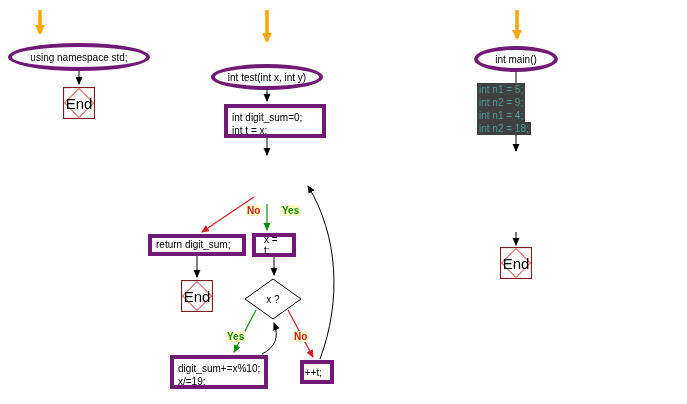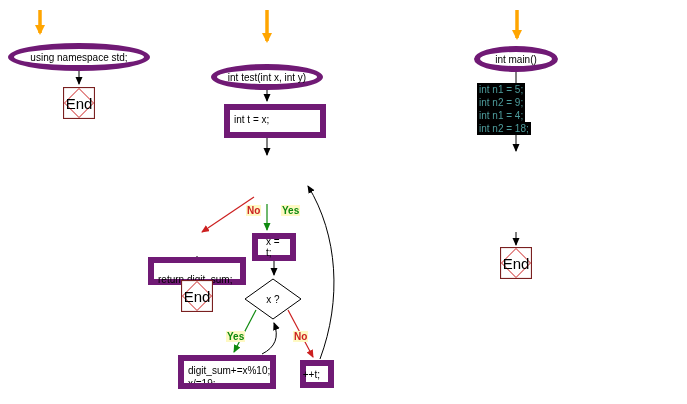--- a/index.html
+++ b/index.html
@@ -6,36 +6,36 @@
   html,body { background:#fff; }
   .canvas {
     position:relative; width:687px; height:404px; background:#fff; overflow:hidden;
     font-family:"Liberation Sans","DejaVu Sans",sans-serif; font-size:10px; color:#000;
   }
   .wires { position:absolute; left:0; top:0; z-index:1; }
   .w-black  { stroke:#000; stroke-width:1; fill:none; }
   .w-red    { stroke:var(--c-red,#CC2020); stroke-width:1.2; fill:none; }
   .w-green  { stroke:var(--c-green,#0E8A0E); stroke-width:1.2; fill:none; }
   .w-orange { stroke:var(--c-orange,#FFA500); stroke-width:3.5; fill:none; }
-  .node { position:absolute; background:#fff; border:6px solid #701a75; z-index:2; }
+  .node { position:absolute; background:#fff; border:4px solid #701a75; z-index:2; }
   .ellipse { border-radius:50%; display:flex; align-items:center; justify-content:center; text-align:center; }
   .prect { line-height:13px; padding:3px 4px; white-space:nowrap; overflow:hidden; }
-  .vcenter { display:flex; align-items:center; padding:16px 0 0 4px;margin-top:23px; }
+  .vcenter { display:flex; align-items:flex-start; padding:1px 0 0 4px; }
   .ccenter { display:flex; align-items:center; justify-content:flex-end; padding:8px; }
   .bigrect { line-height:14px; padding:4px 5px; }
   .diamond { position:absolute; z-index:2; }
   .diamond svg { display:block; }
   .dtext { position:absolute; inset:0; display:flex; align-items:center; justify-content:center; }
   .end-node { position:absolute; width:32px; height:32px; z-index:2; }
   .end-node svg { display:block; }
   .end-node .dtext { font-size:15px; }
   .edge-label { position:absolute; z-index:3; font-weight:bold; background:#fef9c3; padding:0 1px; }
   .lbl-no  { color:var(--c-red,#CC2020); }
   .lbl-yes { color:var(--c-green,#0E8A0E); }
-  .decl-line { position:absolute; z-index:3; color:var(--c-teal,#4D9B9B); background:#000000;
+  .decl-line { position:absolute; z-index:3; color:var(--c-teal,#4D9B9B); background:#404040;
                line-height:13px; height:13px; padding:0 2px; white-space:nowrap; }
 </style>
 </head>
 <body>
 
 <div class="canvas">
 
   <svg class="wires" width="687" height="404">
     <defs>
       <marker id="mb" markerUnits="userSpaceOnUse" markerWidth="9" markerHeight="8" refX="7" refY="3.5" orient="auto">
@@ -83,20 +83,21 @@
       <polygon points="16,1.5 30.5,16 16,30.5 1.5,16" fill="none" style="stroke:var(--c-end_diamond,#CC2020)" stroke-width="1"></polygon>
     </svg>
     <span class="dtext">End</span>
   </div>
 
   <div class="node ellipse" style="left:211px;top:64px;width:112px;height:26px">
     <span>int test(int x, int y)</span>
   </div>
 
   <div class="node prect" style="left:224px;top:104px;width:102px;height:34px">
+    <div>int digit_sum=0;</div>
     <div>int t = x;</div>
   </div>
 
 
   <div class="edge-label lbl-no" style="left:246px;top:205px">No</div>
   <div class="edge-label lbl-yes" style="left:281px;top:205px">Yes</div>
 
   <div class="node vcenter" style="left:148px;top:234px;width:98px;height:22px">
     <span>return digit_sum;</span>
   </div>
@@ -116,21 +117,21 @@
   <div class="diamond" style="left:244px;top:278px;width:58px;height:42px">
     <svg width="58" height="42">
       <polygon points="29,1 57,21 29,41 1,21" fill="#fff" stroke="#000" stroke-width="1"></polygon>
     </svg>
     <span class="dtext">x ?</span>
   </div>
 
   <div class="edge-label lbl-yes" style="left:226px;top:331px">Yes</div>
   <div class="edge-label lbl-no" style="left:293px;top:331px">No</div>
 
-  <div class="node prect" style="left:178px;top:355px;width:98px;height:34px">
+  <div class="node prect" style="left:170px;top:355px;width:98px;height:34px">
     <div>digit_sum+=x%10;</div>
     <div>x/=19;</div>
   </div>
 
   <div class="node ccenter" style="left:300px;top:360px;width:34px;height:20px">
     <span>++t;</span>
   </div>
 
   <div class="node ellipse" style="left:474px;top:46px;width:84px;height:26px">
     <span>int main()</span>

